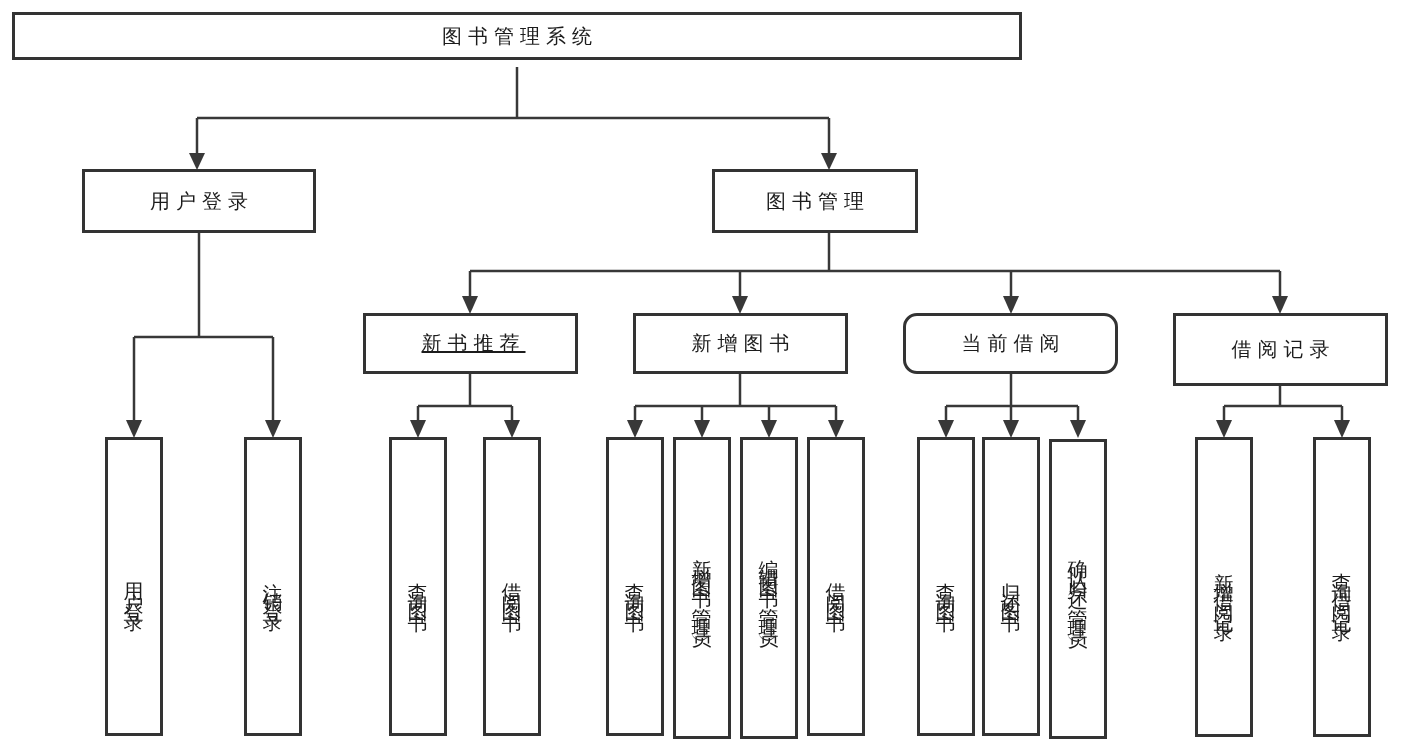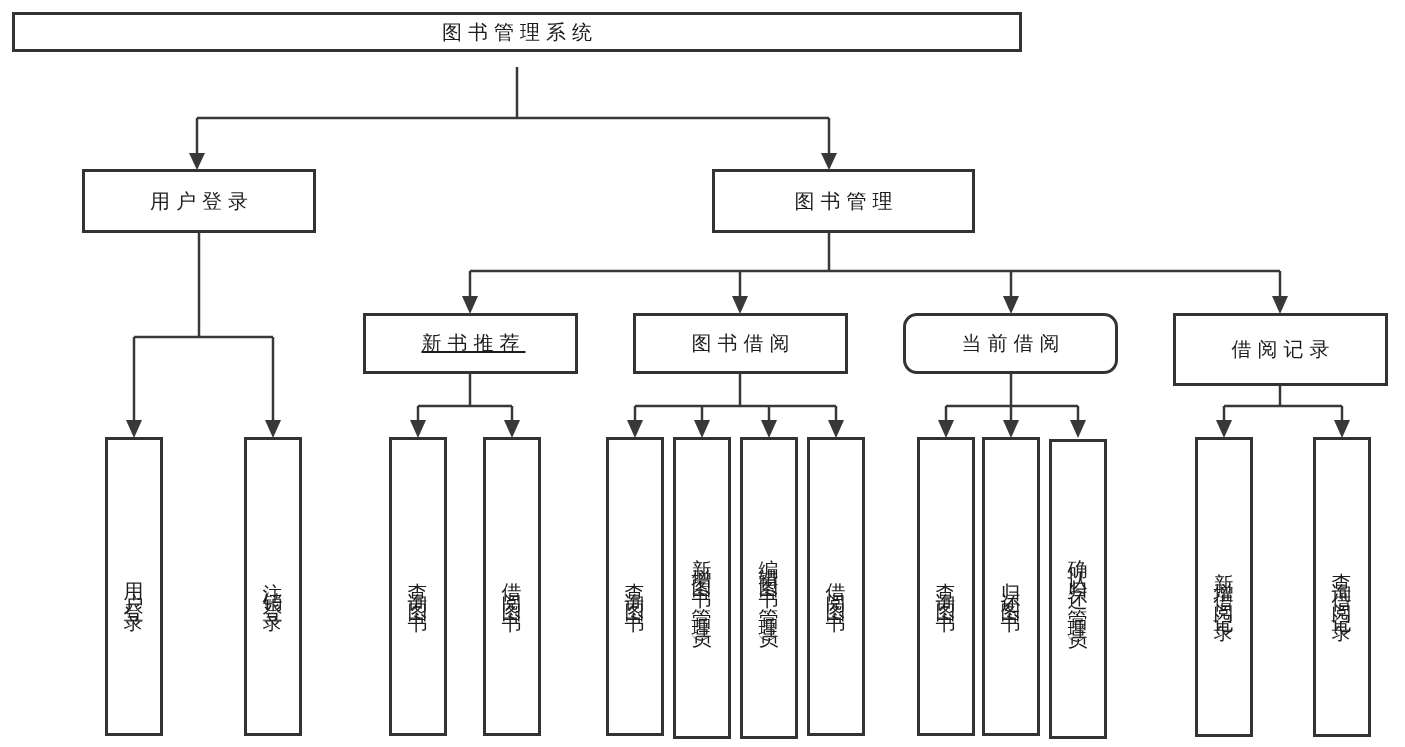--- a/index.html
+++ b/index.html
@@ -120,27 +120,27 @@
       <polygon points="761,420 777,420 769,438"></polygon>
       <polygon points="828,420 844,420 836,438"></polygon>
       <polygon points="938,420 954,420 946,438"></polygon>
       <polygon points="1003,420 1019,420 1011,438"></polygon>
       <polygon points="1070,420 1086,420 1078,438"></polygon>
       <polygon points="1216,420 1232,420 1224,438"></polygon>
       <polygon points="1334,420 1350,420 1342,438"></polygon>
     </g>
   </svg>
 
-  <div class="node h" style="left:12px; top:12px; width:1010px; height:40px;">图书管理系统</div>
+  <div class="node h" style="left:12px; top:12px; width:1010px; height:48px;">图书管理系统</div>
 
   <div class="node h" style="left:82px; top:169px; width:234px; height:64px;">用户登录</div>
-  <div class="node h" style="left:712px; top:169px; width:263px; height:64px;">图书管理</div>
+  <div class="node h" style="left:712px; top:169px; width:206px; height:64px;">图书管理</div>
 
   <div class="node h" style="left:363px; top:313px; width:215px; height:61px;text-decoration:underline;">新书推荐</div>
-  <div class="node h" style="left:633px; top:313px; width:215px; height:61px;">图书借阅</div>
+  <div class="node h" style="left:633px; top:313px; width:215px; height:61px;">新增图书</div>
   <div class="node h" style="left:903px; top:313px; width:215px; height:61px;border-radius:14px;">当前借阅</div>
   <div class="node h" style="left:1173px; top:313px; width:215px; height:73px;">借阅记录</div>
 
   <div class="node v" style="left:105px; top:437px; width:58px; height:299px;">用户登录</div>
   <div class="node v" style="left:244px; top:437px; width:58px; height:299px;">注销登录</div>
 
   <div class="node v" style="left:389px; top:437px; width:58px; height:299px;">查询图书</div>
   <div class="node v" style="left:483px; top:437px; width:58px; height:299px;">借阅图书</div>
 
   <div class="node v" style="left:606px; top:437px; width:58px; height:299px;">查询图书</div>

